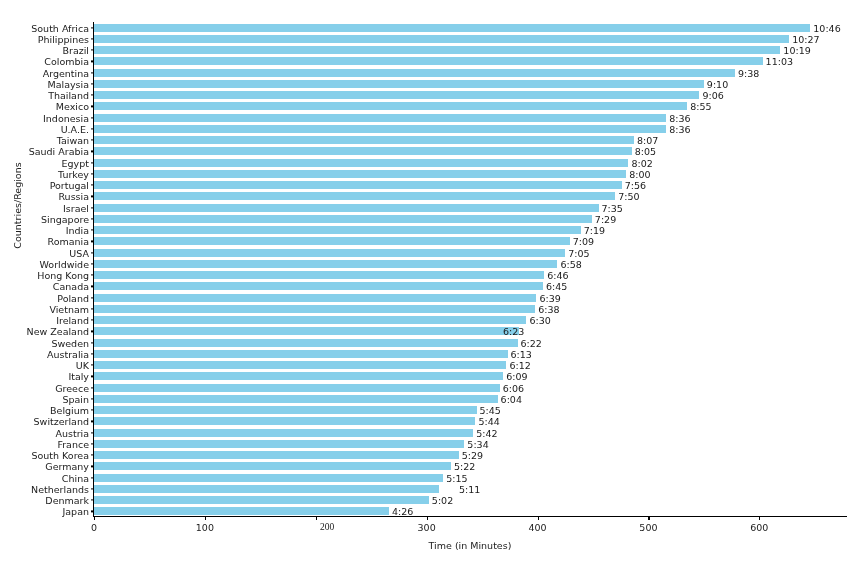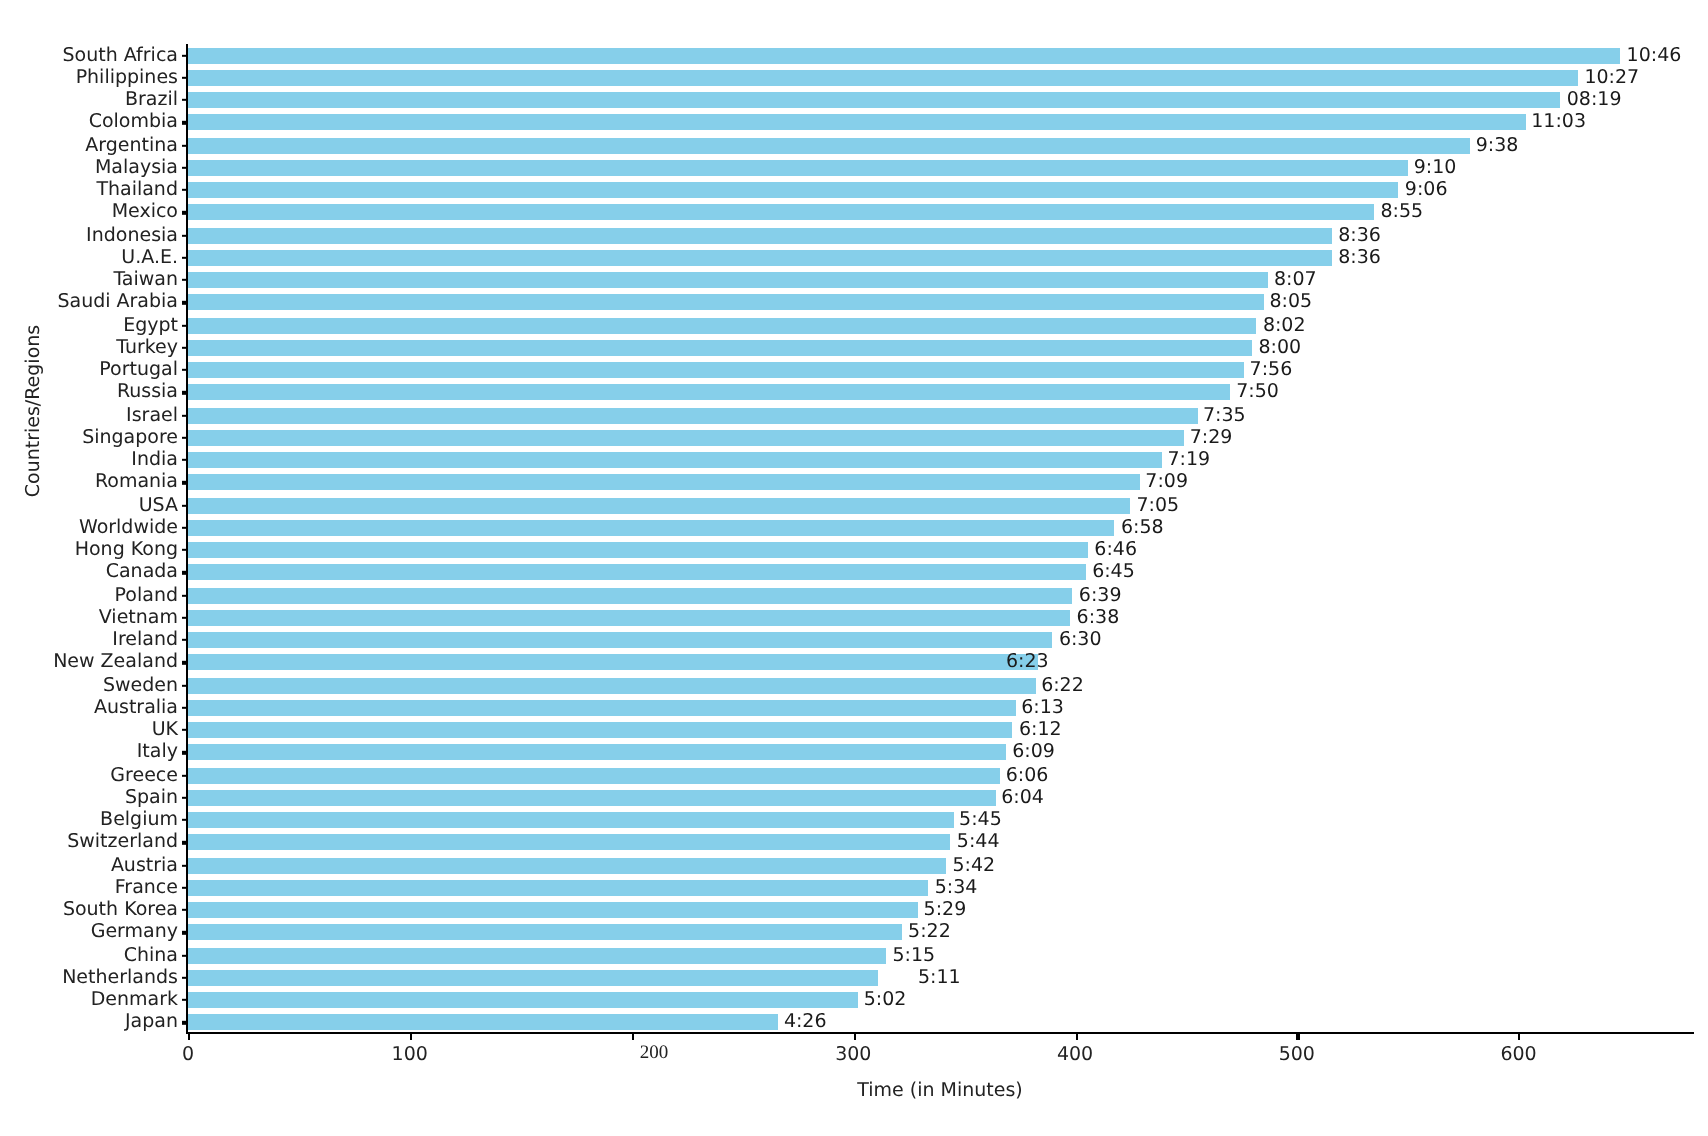--- a/index.html
+++ b/index.html
@@ -130,21 +130,21 @@
       <div class="row" style="height: 11.25px;">
         <div class="ytick"></div>
         <div class="clabel">Philippines</div>
         <div class="bar" style="width: 695.232px; background: rgb(134, 207, 234);"></div>
         <div class="vlabel" style="left: 695.232px;">10:27</div>
       </div>
       <div class="row" style="height: 11.25px;">
         <div class="ytick"></div>
         <div class="clabel">Brazil</div>
         <div class="bar" style="width: 686.362px; background: rgb(134, 207, 234);"></div>
-        <div class="vlabel" style="left: 686.362px;">08:19</div>
+        <div class="vlabel" style="left: 686.362px;">10:19</div>
       </div>
       <div class="row" style="height: 11.25px; padding-left: 26px;">
         <div class="ytick"></div>
         <div class="clabel">Colombia</div>
         <div class="bar" style="width: 668.621px; background: rgb(134, 207, 234);"></div>
         <div class="vlabel" style="left: 668.621px;">11:03</div>
       </div>
       <div class="row" style="height: 11.25px;">
         <div class="ytick"></div>
         <div class="clabel">Argentina</div>

